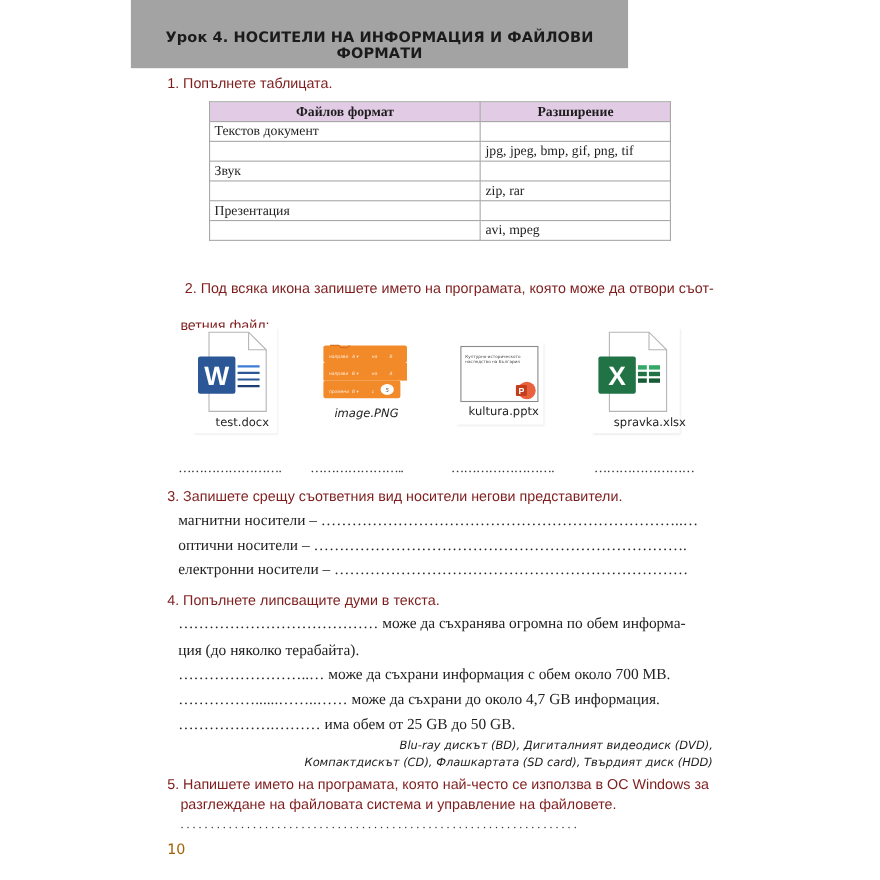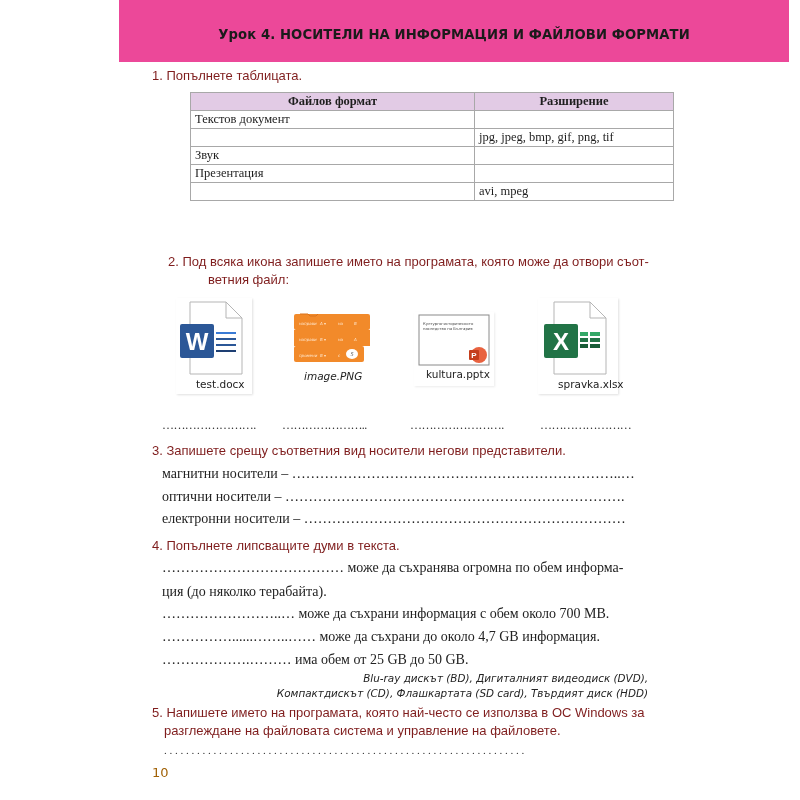--- a/index.html
+++ b/index.html
@@ -1,23 +1,23 @@
 <!DOCTYPE html>
 <html><head>
   <meta charset="utf-8">
   <style>
     html, body { margin: 0; padding: 0; background: #ffffff; }
     body { width: 800px; height: 800px; position: relative; overflow: hidden; font-family: "DejaVu Sans", sans-serif; color: #1e1e1e; }
-    .header-band { position: absolute; left: 119px; top: 0; width: 670px; height: 62px; background: #ec4899; }
+    .header-band { position: absolute; left: 119px; top: 0; width: 452px; height: 62px; background: #a3a3a3; }
     .header-title { position: absolute; left: 0; right: 0; top: 27px; text-align: center; font-family: "DejaVu Sans", sans-serif; font-weight: bold; font-size: 13.2px; letter-spacing: 0.1px; color: #1b1b1b; }
 
     .q { position: absolute; font-family: Liberation Sans, sans-serif; font-size: 13px; color: #7f1d1d; line-height: 20px; }
 
     
-    .tbl { position: absolute; left: 190px; top: 92px; width: 484px; border-collapse: collapse; font-family: "Liberation Serif", serif; font-size: 12.5px; }
+    .tbl { position: absolute; left: 190px; top: 92px; width: 420px; border-collapse: collapse; font-family: "Liberation Serif", serif; font-size: 12.5px; }
     .tbl th, .tbl td { border: 1px solid #a8a8a8; height: 17px; padding: 0 4px; line-height: 17px; text-align: left; vertical-align: middle; }
     .tbl th { background: #e2cbe5; text-align: center; font-weight: bold; }
     .tbl col.c1 { width: 247px; }
     .tbl col.c2 { width: 173px; }
 
     
     .icon-card { position: absolute; background: #ffffff; }
     .fname { position: absolute; font-family: "DejaVu Sans", sans-serif; font-size: 10.5px; color: #222; white-space: nowrap; }
     .blank { position: absolute; font-family: "Liberation Serif", serif; font-size: 12px; color: #333; letter-spacing: -0.6px; white-space: nowrap; overflow: hidden; }
 
@@ -52,32 +52,36 @@
     </tr>
     <tr>
       <td></td>
       <td>jpg, jpeg, bmp, gif, png, tif</td>
     </tr>
     <tr>
       <td>Звук</td>
       <td></td>
     </tr>
     <tr>
+      <td></td>
+      <td>zip, rar</td>
+    </tr>
+    <tr>
       <td>Презентация</td>
       <td></td>
     </tr>
     <tr>
       <td></td>
       <td>avi, mpeg</td>
     </tr>
   </tbody>
 </table>
 
 <div class="q" style="left:152px; top:252px;margin-left:16px;">2. Под всяка икона запишете името на програмата, която може да отвори съот-</div>
-<div class="q" style="left:164px; top:270px;margin-left:44px;">ветния файл:</div>
+<div class="q" style="left:164px; top:286px;">ветния файл:</div>
 
 <div class="icon-card" style="left:176px; top:298px; width:76px; height:96px; box-shadow: 1px 1px 2px rgba(0,0,0,0.12);">
   <svg width="76" height="80" viewBox="0 0 76 80">
     <path d="M14 4 H50 L66 20 V76 H14 Z" fill="#ffffff" stroke="#b5b5b5" stroke-width="1"></path>
     <path d="M50 4 V20 H66" fill="none" stroke="#b5b5b5" stroke-width="1"></path>
     <line x1="40" y1="35" x2="60" y2="35" stroke="#3a7bd5" stroke-width="2"></line>
     <line x1="40" y1="41" x2="60" y2="41" stroke="#2b5797" stroke-width="2"></line>
     <line x1="40" y1="47" x2="60" y2="47" stroke="#2b5797" stroke-width="2"></line>
     <line x1="40" y1="53" x2="60" y2="53" stroke="#1e3f73" stroke-width="2"></line>
     <rect x="4" y="26" width="34" height="34" rx="2" fill="#2b5797"></rect>

